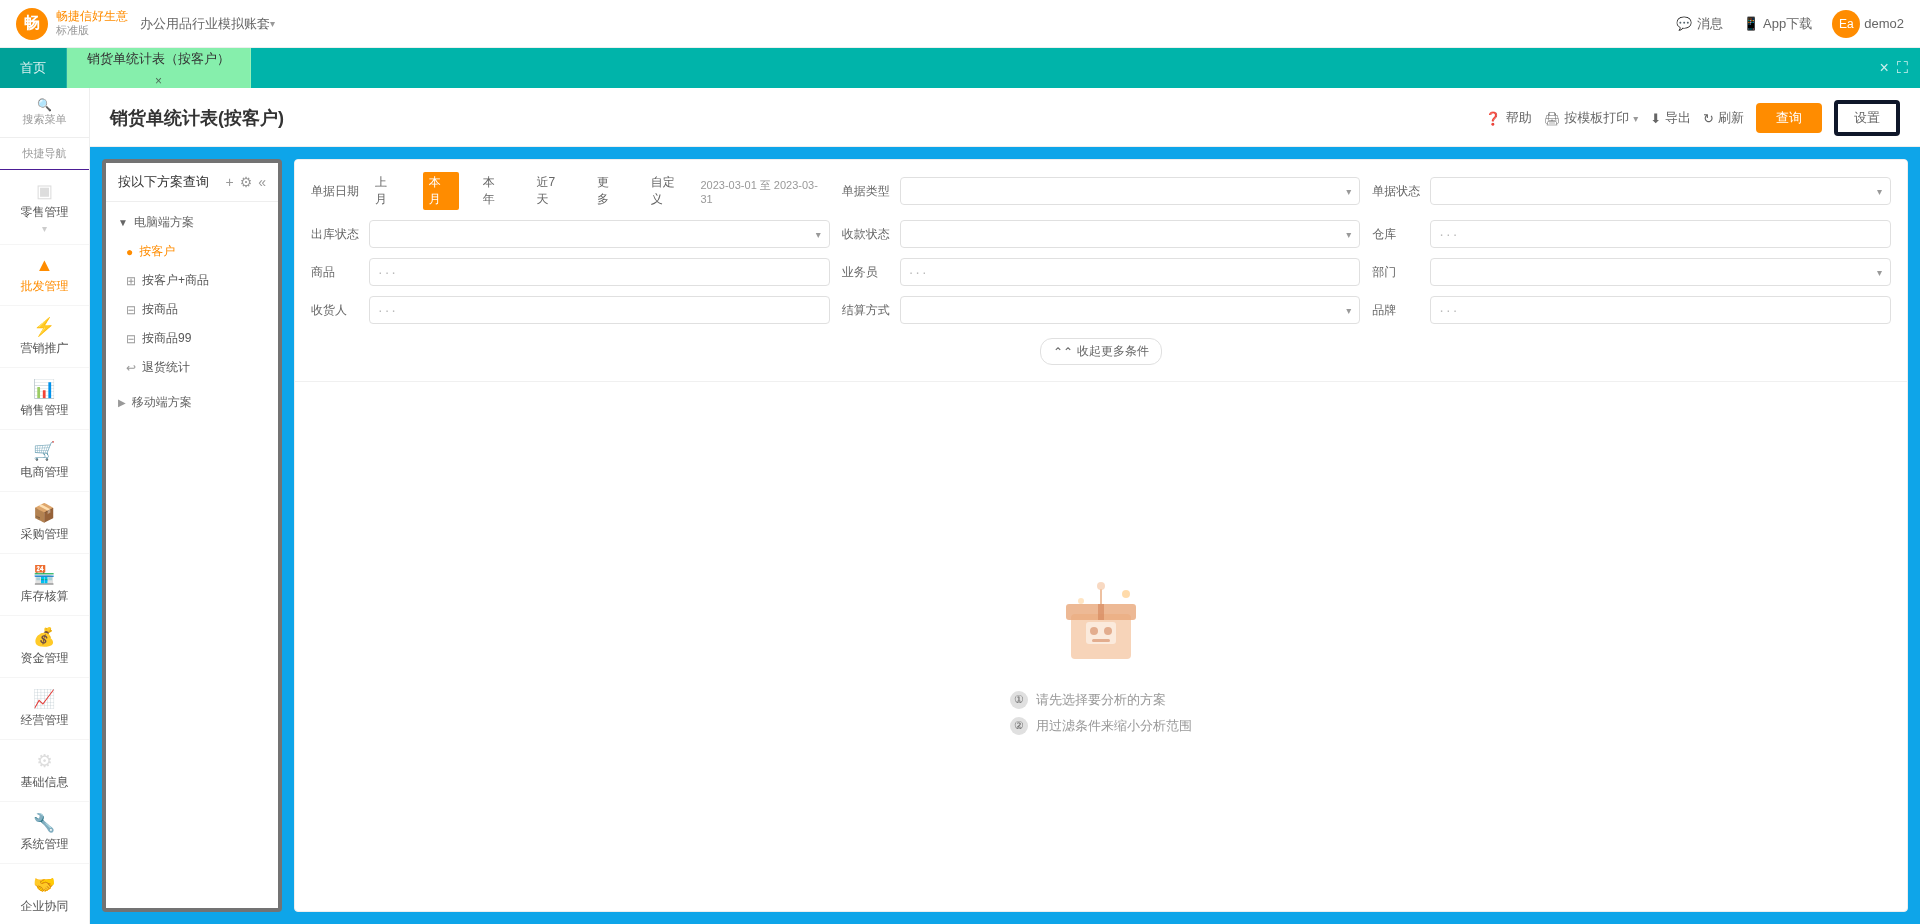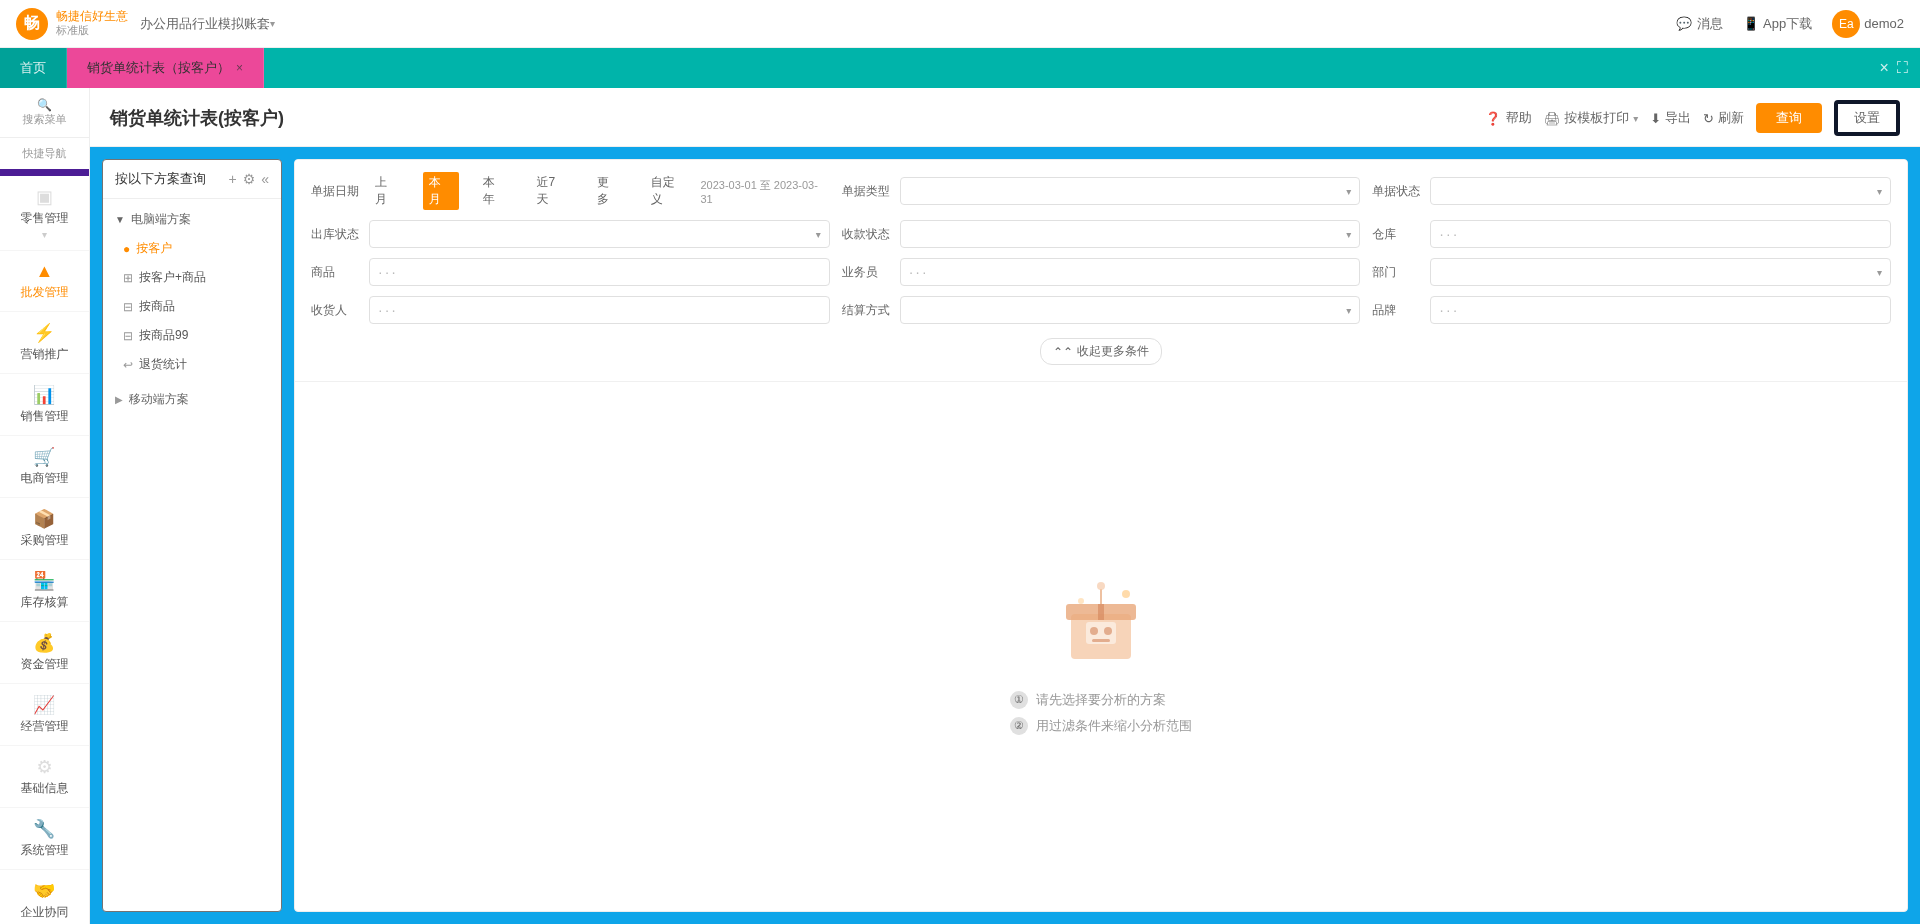--- a/index.html
+++ b/index.html
@@ -42,21 +42,21 @@
       align-items: center;
       padding: 0 20px;
       color: rgba(255,255,255,0.85);
       cursor: pointer;
       font-size: 13px;
       gap: 6px;
       border-right: 1px solid rgba(255,255,255,0.15);
       justify-content: flex-end;
     }
     .tab-item.home { background: rgba(0,0,0,0.1); }
-    .tab-item.active { background: #ec4899; color: #333; }
+    .tab-item.active { background: #86efac; color: #333; flex-direction: column; }
     .tab-close { font-size: 12px; opacity: 0.7; }
     .tab-bar-actions { margin-left: auto; display: flex; align-items: center; gap: 8px; padding: 0 12px; }
     .tab-bar-btn { color: rgba(255,255,255,0.8); cursor: pointer; font-size: 16px; }
 
     
     .main-layout {
       display: flex;
       flex: 1;
       overflow: hidden;
     }
@@ -77,21 +77,21 @@
       color: #666;
       font-size: 12px;
       cursor: pointer;
       text-align: center;
     }
     .sidebar-nav-label {
       padding: 8px 8px;
       text-align: center;
       color: #999;
       font-size: 11px;
-      border-bottom: 7px solid #4c1d95;
+      border-bottom: 1px solid #4c1d95;
     }
     .sidebar-item {
       padding: 10px 6px;
       text-align: center;
       cursor: pointer;
       font-size: 12px;
       color: #555;
       border-bottom: 1px solid #f5f5f5;
       display: flex;
       flex-direction: column;
@@ -161,21 +161,21 @@
       gap: 12px;
     }
 
     
     .filter-panel {
       width: 180px;
       background: #fff;
       border-radius: 4px;
       flex-shrink: 0;
       overflow-y: auto;
-      border: 1px solid #737373;
+      border: 4px solid #737373;
     }
     .filter-header {
       display: flex;
       align-items: center;
       justify-content: space-between;
       padding: 10px 12px;
       border-bottom: 1px solid #eee;
       font-size: 13px;
       font-weight: 500;
       color: #333;

